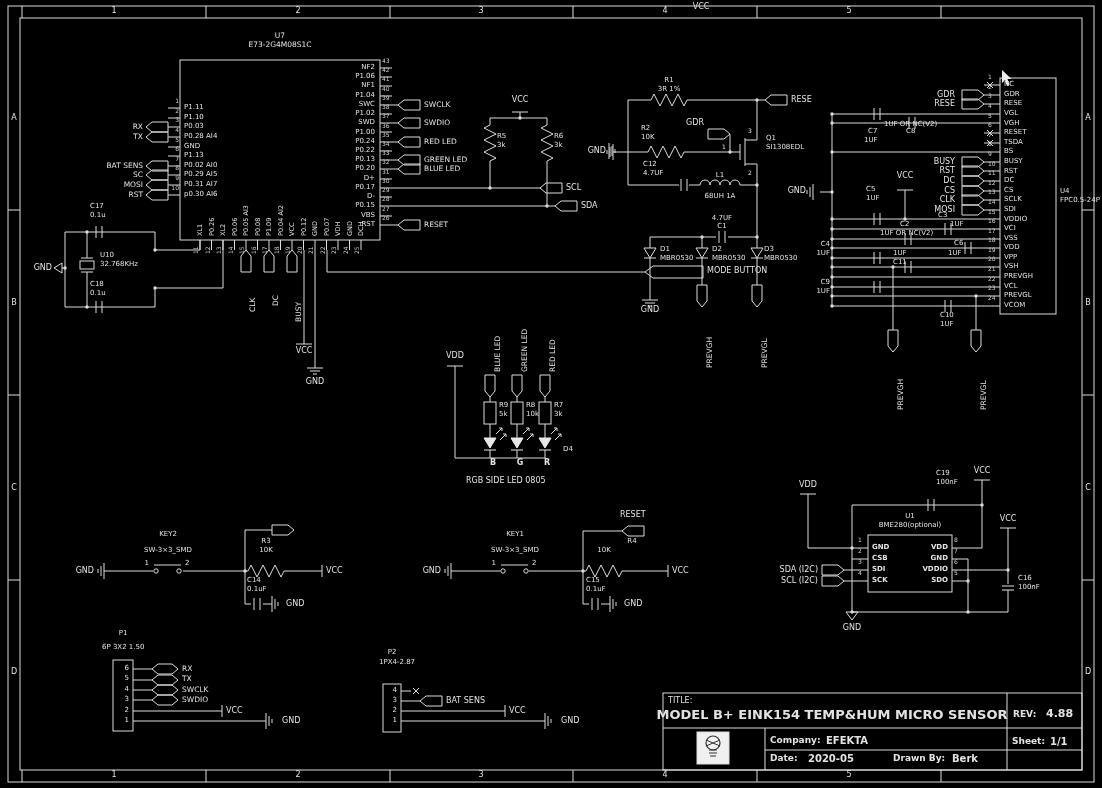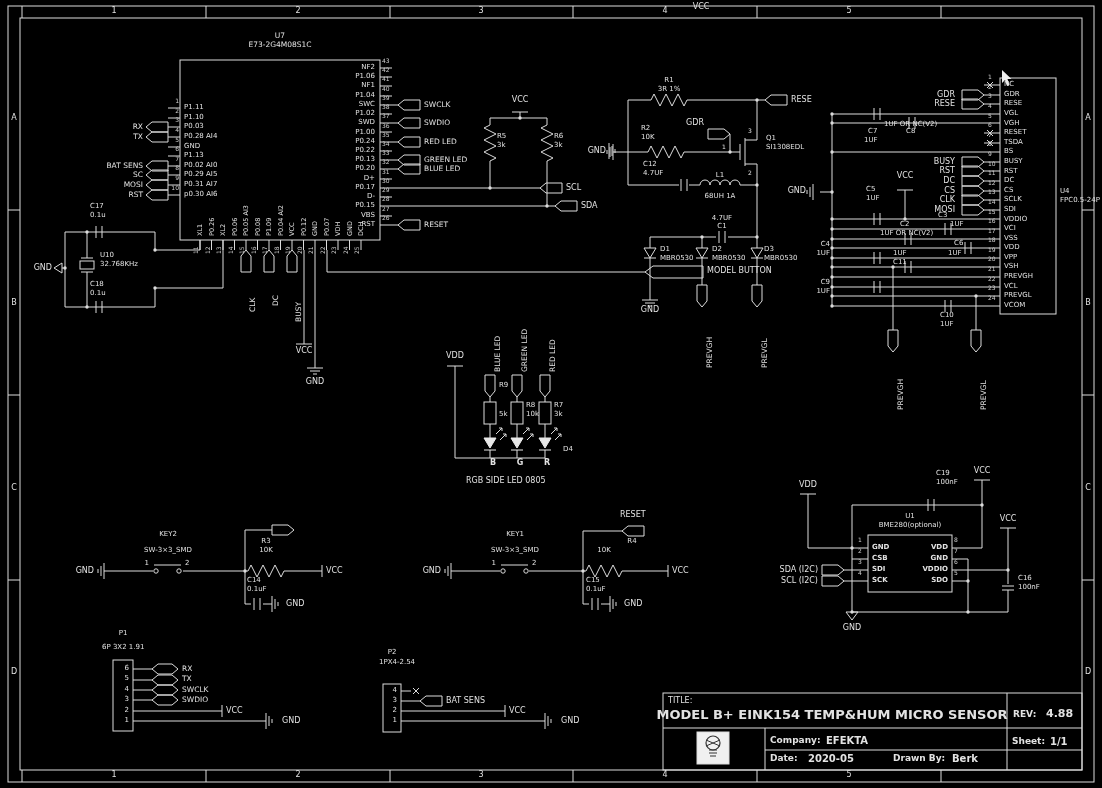--- a/index.html
+++ b/index.html
@@ -498,21 +498,21 @@
     <span class="bpn">DCH</span>
     <span class="bpm">25</span>
   </div>
     </div>
 
 <span class="t tv" style="left:249px;top:312px">CLK</span>
 <span class="t tv" style="left:272px;top:306px">DC</span>
 <span class="t tv" style="left:295px;top:322px">BUSY</span>
 <span class="t s8 tc" style="left:304px;top:347px">VCC</span>
 <span class="t s8 tc" style="left:315px;top:378px">GND</span>
-<span class="t s8" style="left:707px;top:267px">MODEL BUTTON</span>
+<span class="t s8" style="left:707px;top:267px">MODE BUTTON</span>
 
 <span class="t s7" style="left:90px;top:203px">C17</span>
 <span class="t s7" style="left:90px;top:212px">0.1u</span>
 <span class="t s7" style="left:100px;top:252px">U10</span>
 <span class="t s7" style="left:100px;top:261px">32.768KHz</span>
 <span class="t s7" style="left:90px;top:281px">C18</span>
 <span class="t s7" style="left:90px;top:290px">0.1u</span>
 <span class="t s8 tr" style="left:52px;top:264px">GND</span>
 
 <span class="t s8 tc" style="left:520px;top:96px">VCC</span>
@@ -682,21 +682,21 @@
 <span class="t s7 tr" style="left:830px;top:288px">1UF</span>
 <span class="t s7" style="left:940px;top:312px">C10</span>
 <span class="t s7" style="left:940px;top:321px">1UF</span>
 <span class="t tv" style="left:897px;top:410px">PREVGH</span>
 <span class="t tv" style="left:980px;top:410px">PREVGL</span>
 
 <span class="t s8 tc" style="left:455px;top:352px">VDD</span>
 <span class="t tv" style="left:494px;top:372px">BLUE LED</span>
 <span class="t tv" style="left:521px;top:372px">GREEN LED</span>
 <span class="t tv" style="left:549px;top:372px">RED LED</span>
-<span class="t s7" style="left:499px;top:382px">R9</span>
+<span class="t s7" style="left:499px;top:402px">R9</span>
 <span class="t s7" style="left:499px;top:411px">5k</span>
 <span class="t s7" style="left:526px;top:402px">R8</span>
 <span class="t s7" style="left:526px;top:411px">10k</span>
 <span class="t s7" style="left:554px;top:402px">R7</span>
 <span class="t s7" style="left:554px;top:411px">3k</span>
 <span class="t s7" style="left:563px;top:446px">D4</span>
 <span class="t s8 tc b" style="left:493px;top:459px">B</span>
 <span class="t s8 tc b" style="left:520px;top:459px">G</span>
 <span class="t s8 tc b" style="left:547px;top:459px">R</span>
 <span class="t s8" style="left:466px;top:477px">RGB SIDE LED 0805</span>
@@ -771,21 +771,21 @@
 <span class="t s7" style="left:532px;top:560px">2</span>
 <span class="t s8" style="left:620px;top:511px">RESET</span>
 <span class="t s7 tc" style="left:632px;top:538px">R4</span>
 <span class="t s7 tc" style="left:604px;top:547px">10K</span>
 <span class="t s8" style="left:672px;top:567px">VCC</span>
 <span class="t s7" style="left:586px;top:577px">C15</span>
 <span class="t s7" style="left:586px;top:586px">0.1uF</span>
 <span class="t s8" style="left:624px;top:600px">GND</span>
 
 <span class="t s7 tc" style="left:123px;top:630px">P1</span>
-<span class="t s7" style="left:102px;top:644px">6P 3X2 1.91</span>
+<span class="t s7" style="left:102px;top:644px">6P 3X2 1.50</span>
 <div id="p1-nums">
 
 <div class="row">
     <span class="nm">6</span>
   </div>
       <div class="row">
     <span class="nm">5</span>
   </div>
       <div class="row">
     <span class="nm">4</span>
@@ -812,21 +812,21 @@
     <span class="nm">SWCLK</span>
   </div>
       <div class="row">
     <span class="nm">SWDIO</span>
   </div>
     </div>
 <span class="t s8" style="left:226px;top:707px">VCC</span>
 <span class="t s8" style="left:282px;top:717px">GND</span>
 
 <span class="t s7 tc" style="left:392px;top:649px">P2</span>
-<span class="t s7" style="left:379px;top:659px">1PX4-2.54</span>
+<span class="t s7" style="left:379px;top:659px">1PX4-2.87</span>
 <div id="p2-nums">
 
 <div class="row">
     <span class="nm">4</span>
   </div>
       <div class="row">
     <span class="nm">3</span>
   </div>
       <div class="row">
     <span class="nm">2</span>

